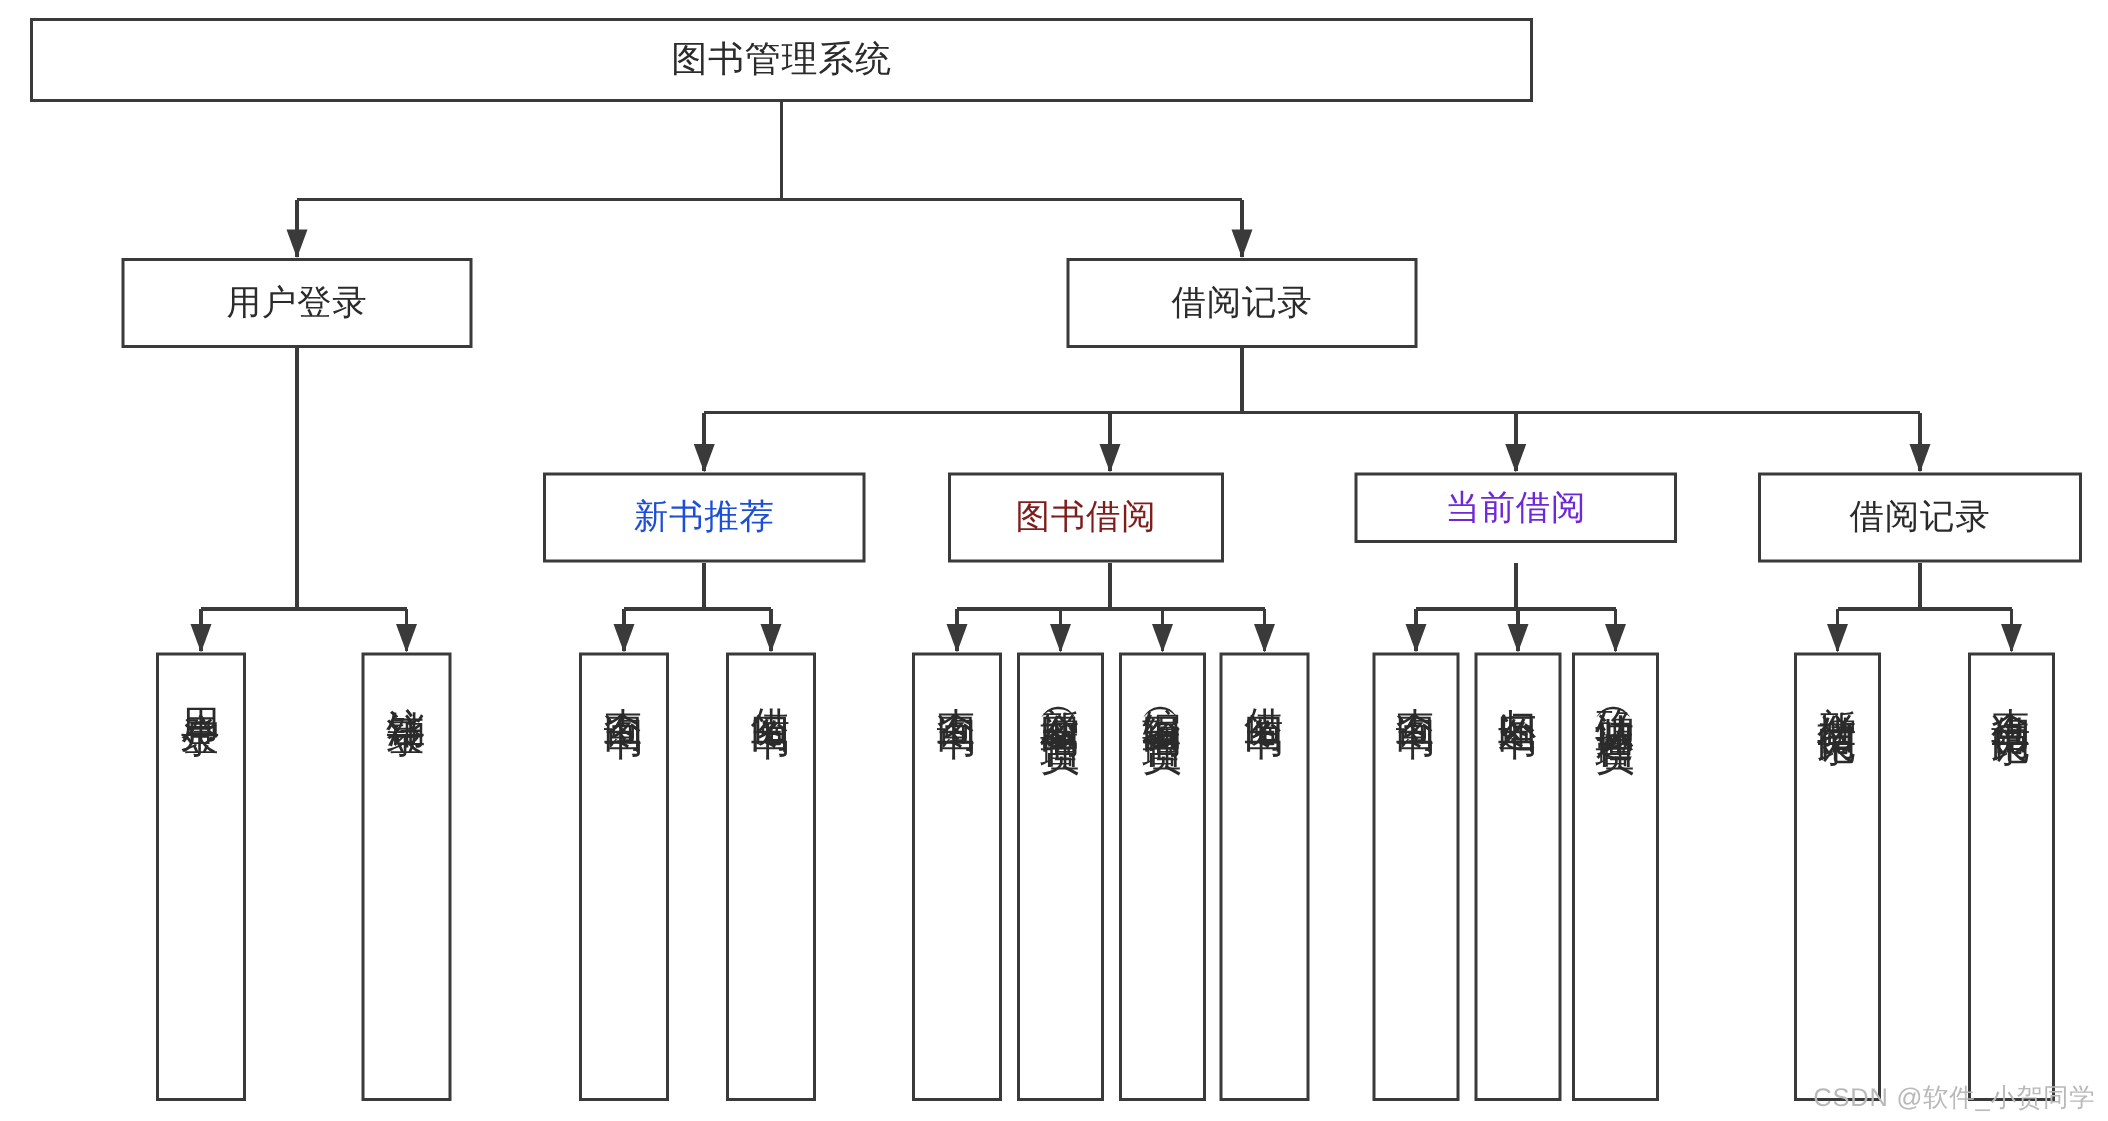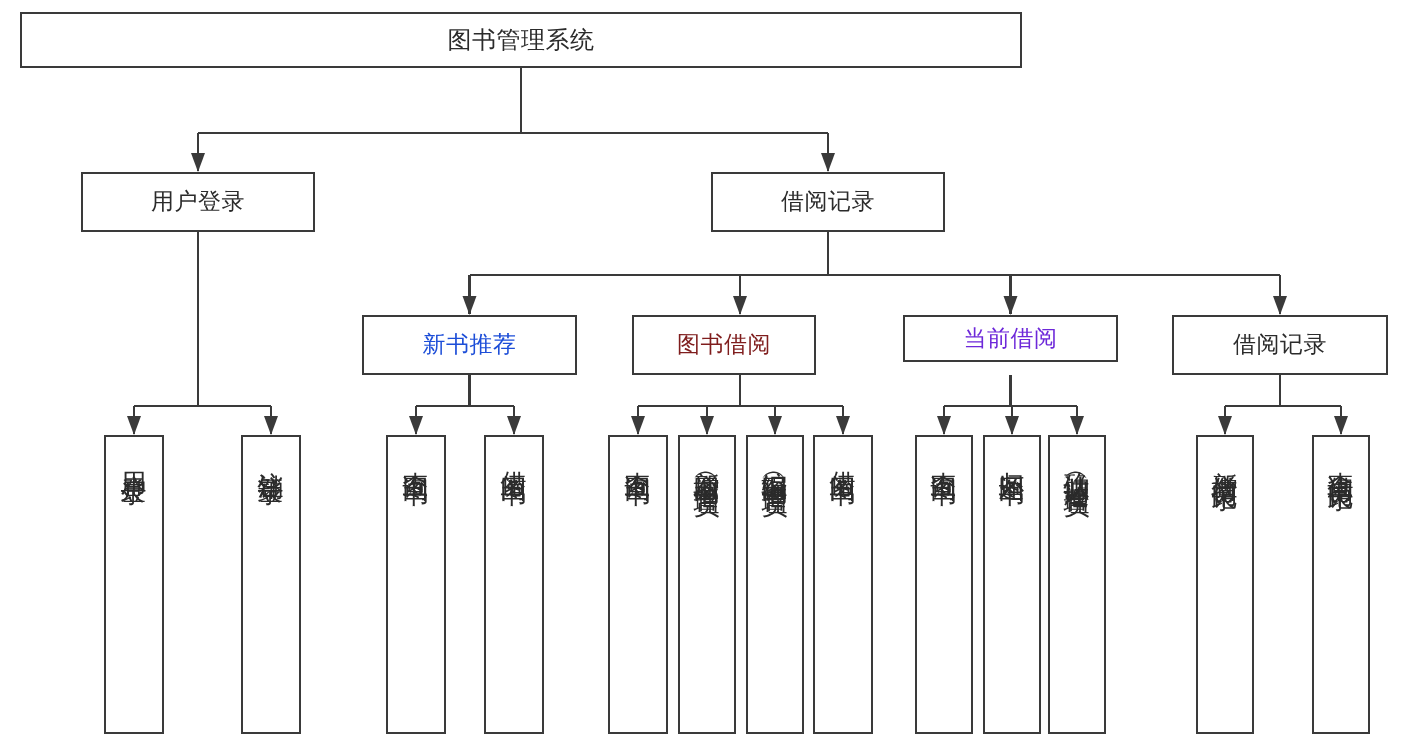--- a/index.html
+++ b/index.html
@@ -205,13 +205,14 @@
       <div class="node vert" style="left: 1048px; top: 435px; width: 58px; height: 299px; border-color: rgb(58, 58, 58); background: rgb(255, 255, 255); color: rgb(43, 43, 43);">
         <span class="label">确认归还（管理员）</span>
       </div>
       <div class="node vert" style="left: 1196px; top: 435px; width: 58px; height: 299px; border-color: rgb(58, 58, 58); background: rgb(255, 255, 255); color: rgb(43, 43, 43);">
         <span class="label">新增借阅记录</span>
       </div>
       <div class="node vert" style="left: 1312px; top: 435px; width: 58px; height: 299px; border-color: rgb(58, 58, 58); background: rgb(255, 255, 255); color: rgb(43, 43, 43);">
         <span class="label">查询借阅记录</span>
       </div>
     </div>
+  <div class="watermark">CSDN @软件_小贺同学</div>
 </div>
 
 </body></html>

